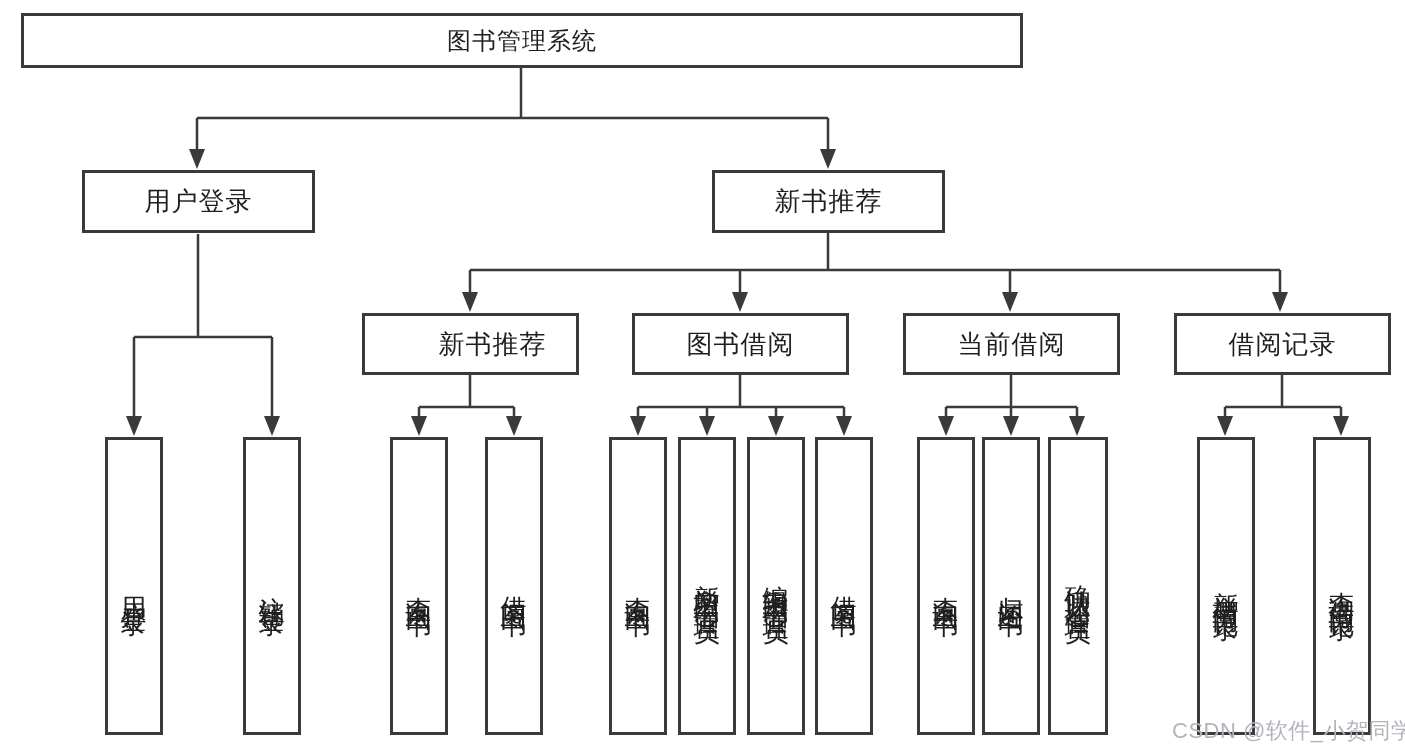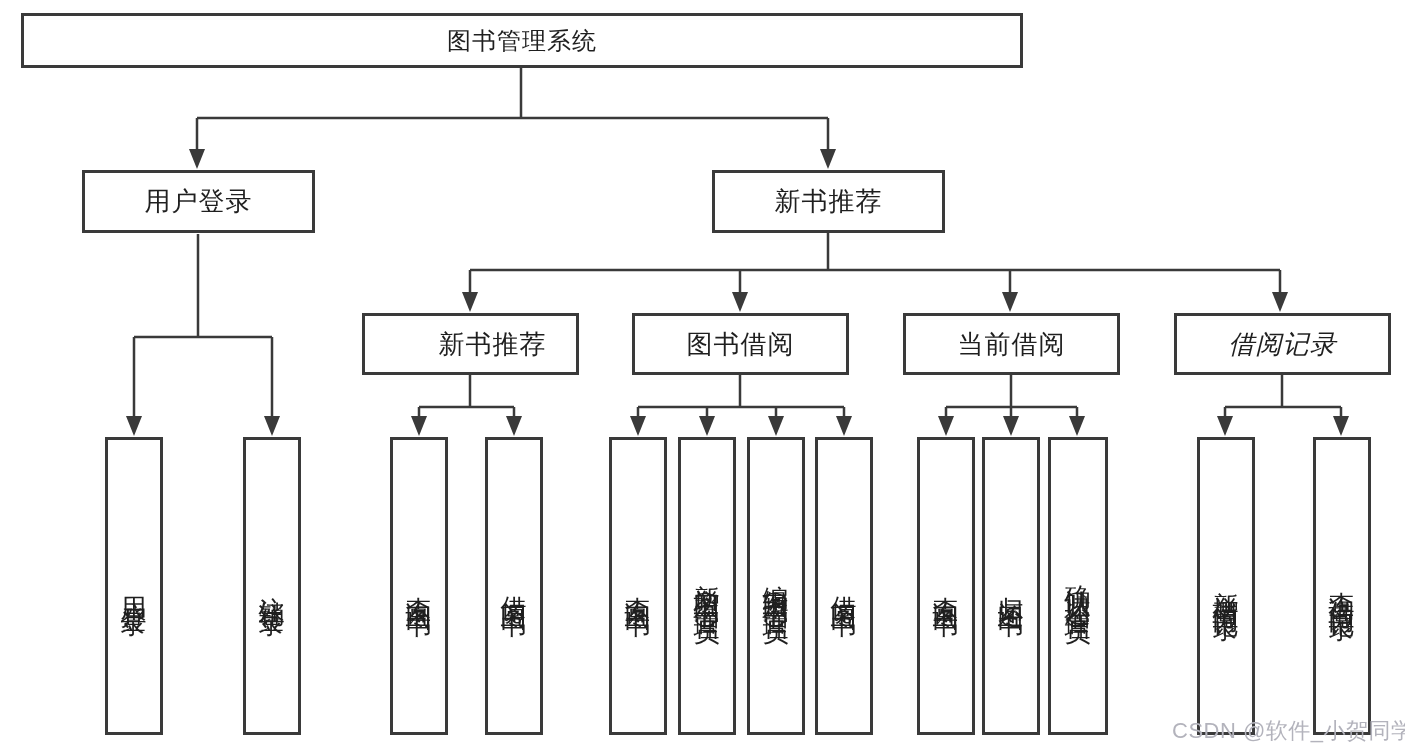--- a/index.html
+++ b/index.html
@@ -111,21 +111,21 @@
 
   <div class="hnode" style="left:362px; top:313px; width:217px; height:62px;padding-left:44px;">
     <span>新书推荐</span>
   </div>
   <div class="hnode" style="left:632px; top:313px; width:217px; height:62px;align-items:center;">
     <span>图书借阅</span>
   </div>
   <div class="hnode" style="left:903px; top:313px; width:217px; height:62px;">
     <span>当前借阅</span>
   </div>
-  <div class="hnode" style="left:1174px; top:313px; width:217px; height:62px;font-style:italic;">
+  <div class="hnode" style="left:1174px; top:313px; width:217px; height:62px;">
     <span>借阅记录</span>
   </div>
 
   <div class="vnode" style="left:105px; top:437px;">
     <span class="vtext">用户登录</span>
   </div>
   <div class="vnode" style="left:243px; top:437px;">
     <span class="vtext">注销登录</span>
   </div>
 

